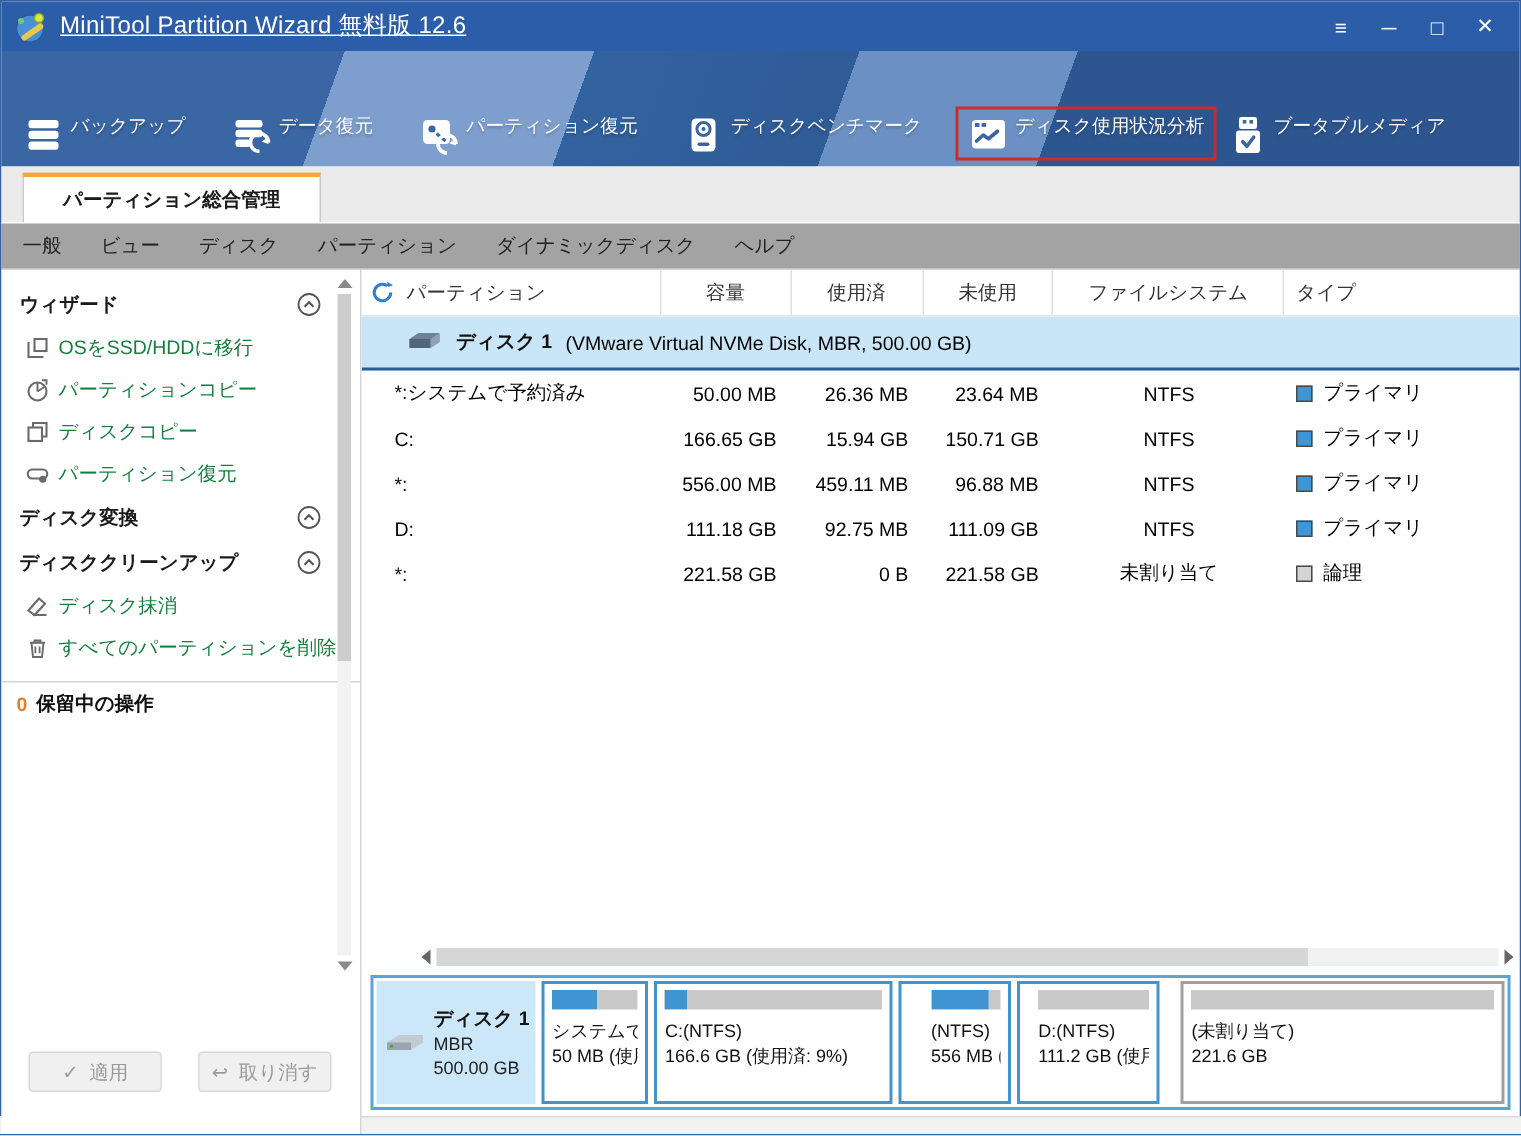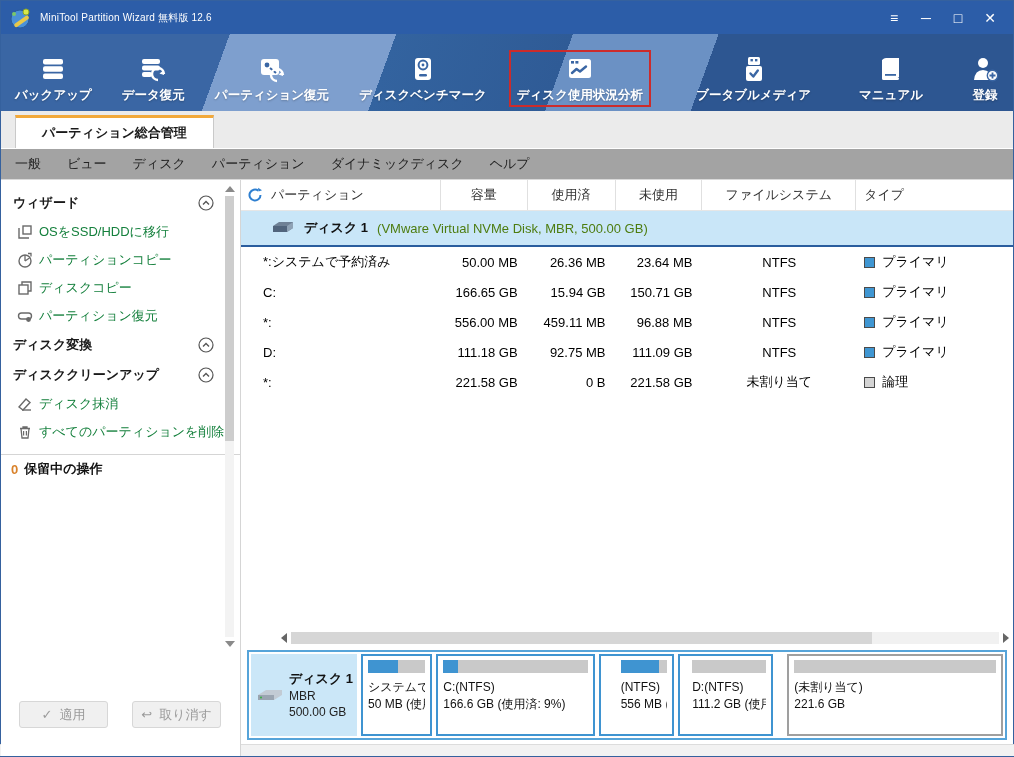--- a/index.html
+++ b/index.html
@@ -3,30 +3,30 @@
 <meta charset="utf-8">
 <style>
   * { margin:0; padding:0; box-sizing:border-box; }
   html,body { width:1014px; height:757px; overflow:hidden; }
   body { font-family:"Liberation Sans","DejaVu Sans",sans-serif; font-size:13px; background:#fff; }
   .window { width:1014px; height:757px; display:flex; flex-direction:column; border:1px solid #35619e; position:relative; }
 
   
   .titlebar { height:33px; background:#2c5da8; display:flex; align-items:center; color:#fff; flex:0 0 auto; }
   .logo { width:24px; height:24px; margin:0 8px 0 7px; }
-  .title-text { font-size:10px; letter-spacing:.2px; }
+  .title-text { font-size:16px; letter-spacing:.2px;text-decoration:underline; }
   .win-controls { margin-left:auto; display:flex; align-items:center; gap:10px; padding-right:12px; }
   .win-btn { width:22px; height:20px; display:flex; align-items:center; justify-content:center; font-size:14px; color:#fff; cursor:default; }
 
   
   .toolbar { height:77px; flex:0 0 auto; display:flex; align-items:flex-end; padding:0 6px 4px 6px;
     background:linear-gradient(110deg,#3a66a4 0%,#3a66a4 22%,#7e9fce 22%,#7e9fce 38%,#33639f 38%,#2f5b96 55%,#6b91c4 55%,#6b91c4 69%,#2d5691 69%,#2d5691 100%); }
   .tb-group-left { display:flex; align-items:flex-end; gap:14px; }
   .tb-group-right { display:flex; align-items:flex-end; gap:32px; margin-left:auto; }
-  .tb-item { display:flex; flex-direction:column; align-items:center; gap:4px; padding:5px 8px 3px 8px; color:#fff; cursor:default;font-weight:bold; }
+  .tb-item { display:flex; flex-direction:row; align-items:flex-start; gap:4px; padding:5px 8px 3px 8px; color:#fff; cursor:default; }
   .tb-item .tb-label { font-size:12.5px; white-space:nowrap; text-shadow:0 1px 2px rgba(0,0,0,.25); }
   .tb-item svg { display:block; }
   .tb-item.highlighted { border:2px solid #cc2b2b; padding:3px 6px 1px 6px; }
 
   
   .tabstrip { height:38px; flex:0 0 auto; background:#ebebeb; display:flex; align-items:flex-end; padding-left:14px; border-bottom:1px solid #fff; }
   .tab-active { background:#fff; border:1px solid #c9c9c9; border-bottom:none; border-top:3px solid #f2a93b;
     height:33px; display:flex; align-items:center; padding:0 26px; font-weight:bold; color:#1a1a1a; }
 
   
@@ -61,21 +61,21 @@
 
   
   .main { flex:1; display:flex; flex-direction:column; min-width:0; background:#fff; }
   .tbl-header { height:31px; flex:0 0 auto; display:flex; align-items:center; border-bottom:1px solid #e6e6e6; color:#333; }
   .tbl-header .hc { height:100%; display:flex; align-items:center; justify-content:center; border-right:1px solid #e0e0e0; white-space:nowrap; }
   .hc.c-name { width:200px; justify-content:flex-start; gap:8px; padding-left:6px; }
   .c-cap { width:87px; } .c-used { width:88px; } .c-unused { width:87px; } .c-fs { width:154px; }
   .hc.c-type, .cell.c-type { width:157px; border-right:none; justify-content:flex-start; padding-left:8px; }
   .disk-row { height:36px; flex:0 0 auto; background:#c9e6f8; border-bottom:2px solid #2a5d9e; display:flex; align-items:center; padding-left:30px; gap:9px; }
   .disk-row .dname { font-weight:bold; color:#111; }
-  .disk-row .dinfo { color:#4d7c0f; }
+  .disk-row .dinfo { color:#000000; }
   .p-row { height:30px; flex:0 0 auto; display:flex; align-items:center; }
   .p-row .cell { height:100%; display:flex; align-items:center; white-space:nowrap; }
   .cell.c-name { width:200px; padding-left:22px; }
   .cell.num { justify-content:flex-end; padding-right:10px; }
   .cell.c-fs { justify-content:center; }
   .type-sq { width:11px; height:11px; border:1px solid #4a4a4a; margin-right:7px; flex:0 0 auto; }
   .sq-primary { background:#3f96d2; }
   .sq-logical { background:#d4d4d4; }
   .tbl-filler { flex:1; }
 

